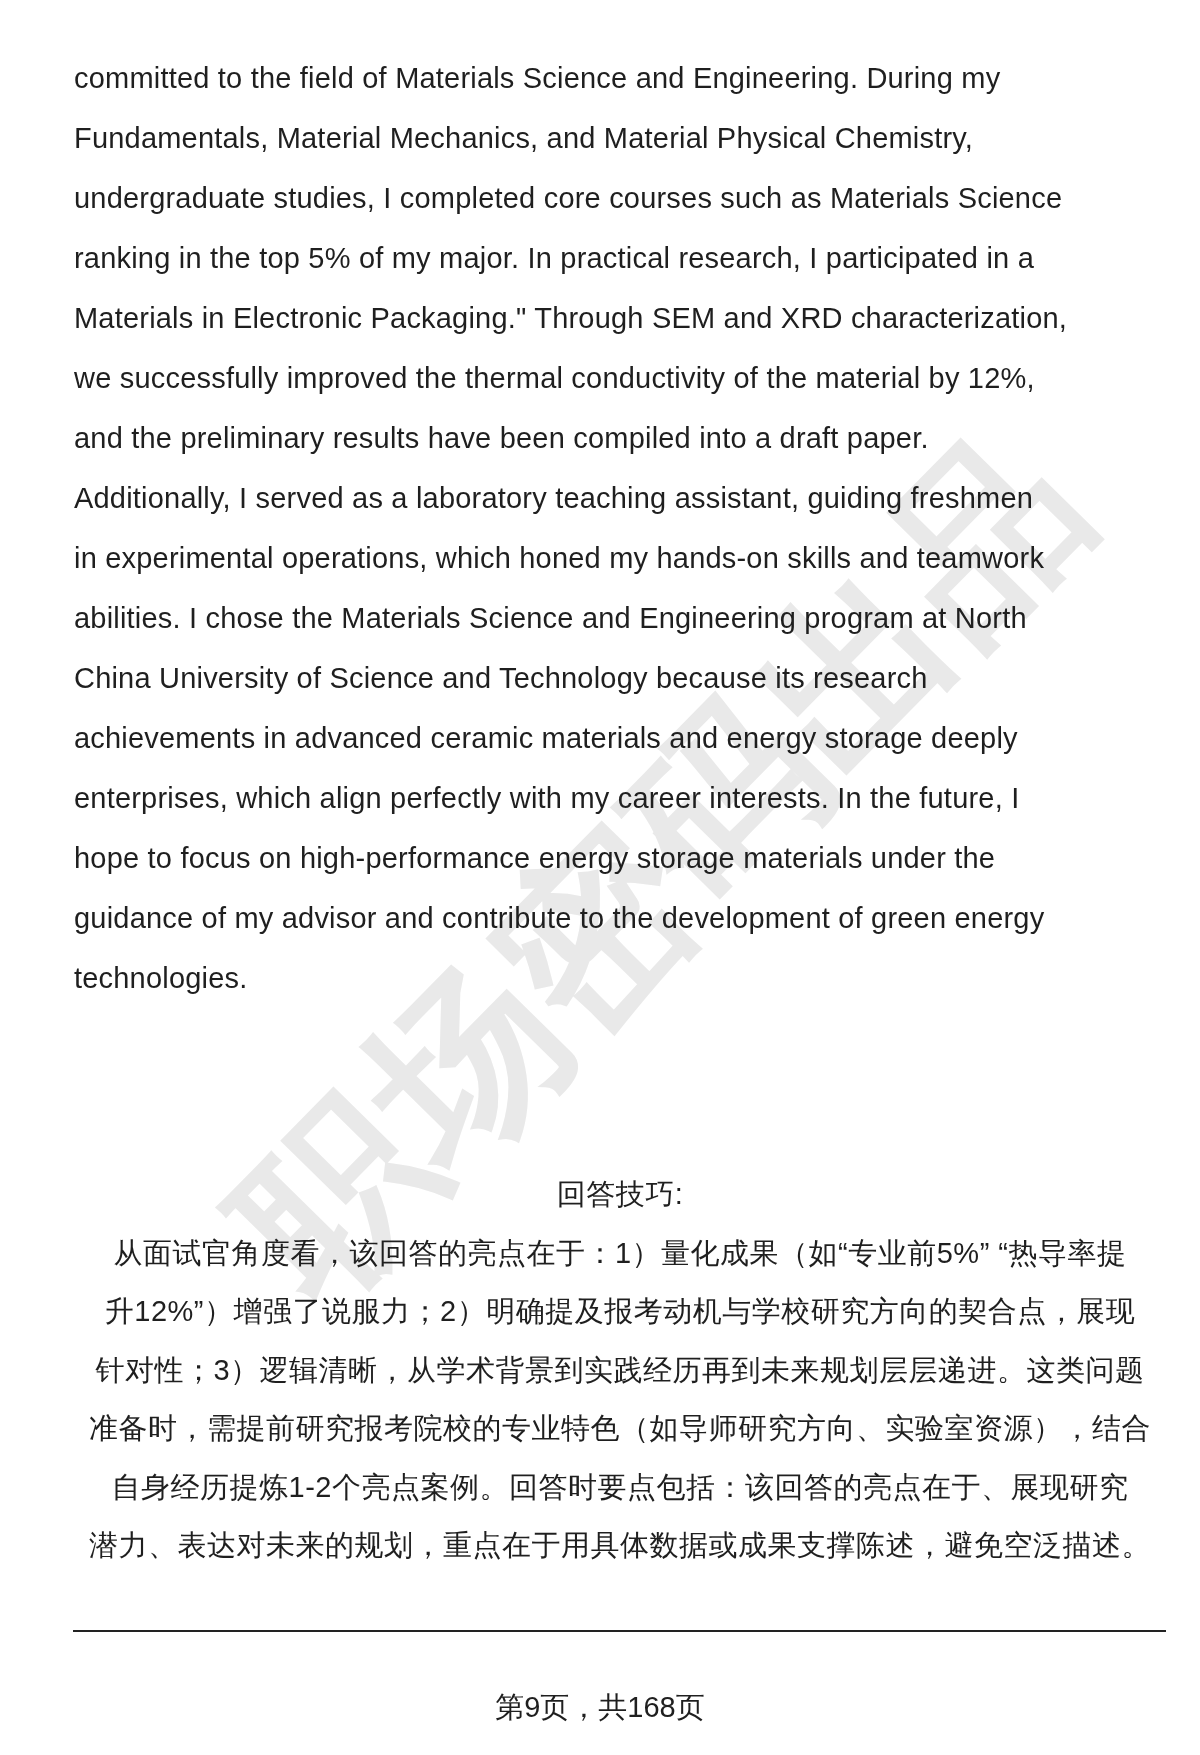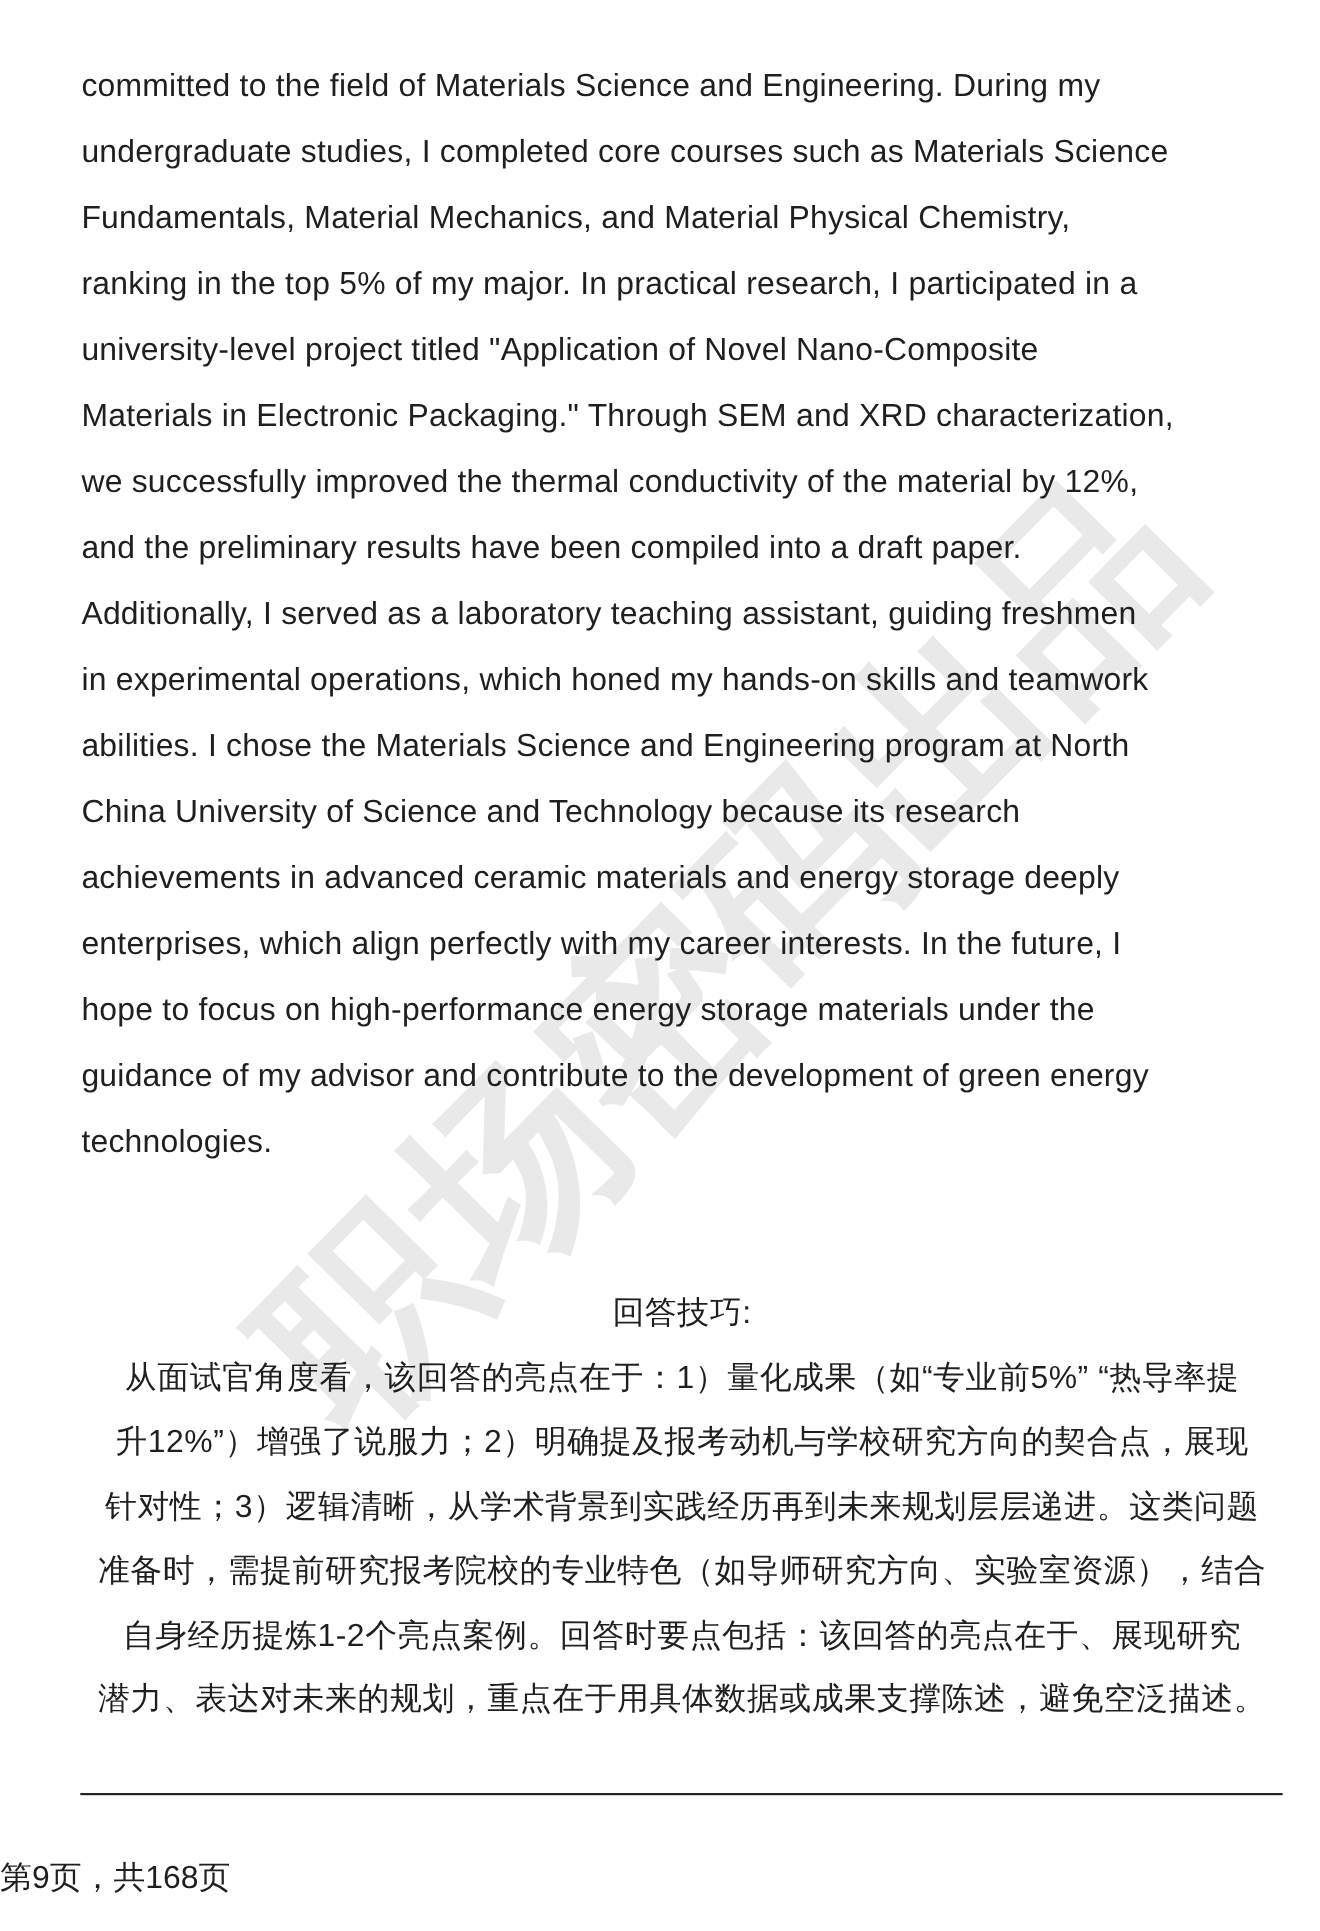--- a/index.html
+++ b/index.html
@@ -67,40 +67,39 @@
     width: 1093px;
     height: 2px;
     background: #222222;
     z-index: 1;
   }
   #page-number {
     position: absolute;
     left: 0;
     top: 1688px;
     width: 1200px;
-    text-align: left;
+    text-align: center;
     font-size: 29px;
     line-height: 38px;
     color: #1f1f1f;
     z-index: 1;
   }
 </style>
 </head>
 <body>
 
 <div id="page">
 
   <div id="watermark">职场密码出品</div>
 
   <div id="body-en" class="textlayer">
     <div class="line">committed to the field of Materials Science and Engineering. During my</div>
+    <div class="line">Fundamentals, Material Mechanics, and Material Physical Chemistry,</div>
     <div class="line">undergraduate studies, I completed core courses such as Materials Science</div>
-    <div class="line">Fundamentals, Material Mechanics, and Material Physical Chemistry,</div>
     <div class="line">ranking in the top 5% of my major. In practical research, I participated in a</div>
-    <div class="line">university-level project titled "Application of Novel Nano-Composite</div>
     <div class="line">Materials in Electronic Packaging." Through SEM and XRD characterization,</div>
     <div class="line">we successfully improved the thermal conductivity of the material by 12%,</div>
     <div class="line">and the preliminary results have been compiled into a draft paper.</div>
     <div class="line">Additionally, I served as a laboratory teaching assistant, guiding freshmen</div>
     <div class="line">in experimental operations, which honed my hands-on skills and teamwork</div>
     <div class="line">abilities. I chose the Materials Science and Engineering program at North</div>
     <div class="line">China University of Science and Technology because its research</div>
     <div class="line">achievements in advanced ceramic materials and energy storage deeply</div>
     <div class="line">enterprises, which align perfectly with my career interests. In the future, I</div>
     <div class="line">hope to focus on high-performance energy storage materials under the</div>

